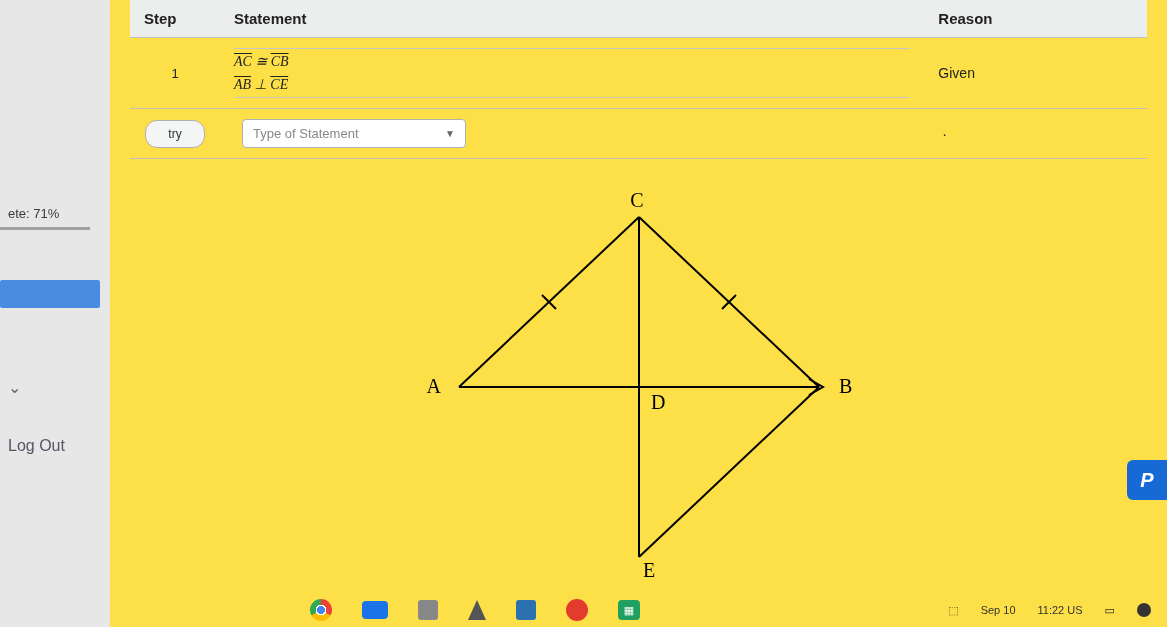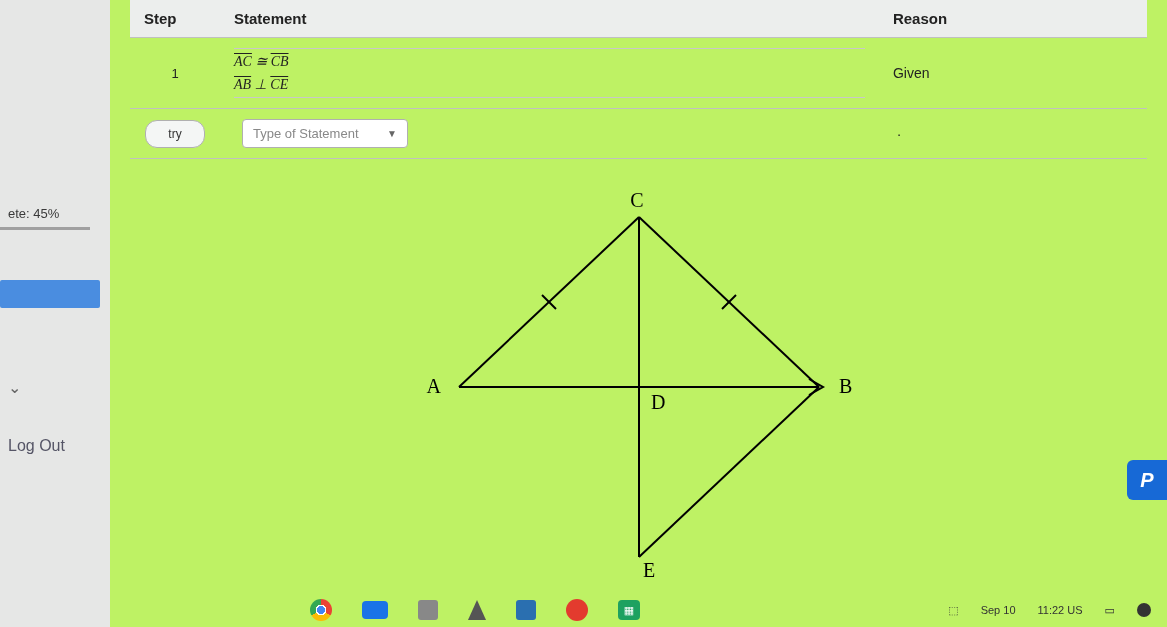--- a/index.html
+++ b/index.html
@@ -5,54 +5,54 @@
   * { box-sizing: border-box; margin: 0; padding: 0; }
   html, body { width: 1167px; height: 627px; font-family: "Helvetica Neue", Arial, sans-serif; background: #d8dad9; overflow: hidden; }
   .app { display: flex; width: 100%; height: 100%; }
   .sidebar { width: 110px; background: #e6e7e6; display: flex; flex-direction: column; padding-top: 200px; font-size: 13px; color: #3a3a3a; }
   .sidebar .pct { padding: 6px 8px; font-weight: 500; border-bottom: 3px solid #a0a0a0; margin-right: 20px; }
   .sidebar .blue { height: 28px; background: #4a8de0; margin: 50px 10px 0 0; border-radius: 2px; }
   .sidebar .item { padding: 10px 8px; color: #333; }
   .sidebar .chev { padding: 10px 8px; color: #666; font-size: 16px; }
   .sidebar .logout { padding: 10px 8px; color: #556; font-size: 16px; margin-top: 20px; }
 
-  .main { flex: 1; background: #bef264; position: relative; padding: 0 20px; }
+  .main { flex: 1; background: #fde047; position: relative; padding: 0 20px; }
 
   table.proof { width: 100%; border-collapse: collapse; }
   table.proof th { text-align: left; font-weight: 700; font-size: 15px; color: #222; padding: 10px 14px; border-bottom: 1px solid #c0c0c0; background: #eceeed; }
   table.proof td { padding: 10px 14px; border-bottom: 1px solid #c0c0c0; vertical-align: middle; font-size: 14px; color: #222; }
   table.proof td.step { text-align: center; width: 90px; font-size: 13px; }
   .ov { text-decoration: overline; font-style: italic; font-family: "Times New Roman", serif; }
   .math { font-family: "Times New Roman", serif; font-style: italic; }
   .stmt-stack { display: flex; flex-direction: column; gap: 6px; border-top: 1px solid #c8c8c8; border-bottom: 1px solid #c8c8c8; padding: 4px 0;}
   .stmt-row2 td { border-bottom: 1px solid #c0c0c0; padding: 8px 14px; }
 
   .try-btn { display: inline-block; border: 1px solid #b0b0b0; background: #f4f6f5; border-radius: 12px; padding: 6px 22px; font-size: 12px; color: #333; cursor: pointer; }
-  .dropdown { display: inline-flex; align-items: center; justify-content: space-between; border: 1px solid #b0b0b0; background: #fff; border-radius: 4px; padding: 6px 10px; font-size: 13px; color: #888; width: 166px; cursor: pointer; margin-left: 8px;}
+  .dropdown { display: inline-flex; align-items: center; justify-content: space-between; border: 1px solid #b0b0b0; background: #fff; border-radius: 4px; padding: 6px 10px; font-size: 13px; color: #888; width: 224px; cursor: pointer; margin-left: 8px;}
   .dropdown .caret { font-size: 10px; color: #666; }
 
   .diagram-wrap { width: 100%; display: flex; justify-content: center; margin-top: 18px; }
   svg.diagram text { font-family: "Times New Roman", serif; font-size: 20px; }
 
   .p-badge { position: fixed; right: 0; top: 460px; width: 40px; height: 40px; background: #1769d6; color: #fff; font-weight: 800; font-style: italic; font-size: 20px; display: flex; align-items: center; justify-content: center; border-radius: 6px 0 0 6px; }
 
   .taskbar { position: absolute; bottom: 0; left: 0; right: 0; height: 34px; display: flex; align-items: center; gap: 30px; padding-left: 200px; }
   .taskbar .tcircle { width: 22px; height: 22px; border-radius: 50%; display: inline-block; }
   .chrome { background: radial-gradient(circle at 50% 50%, #4285f4 0 25%, #fff 25% 34%, transparent 34%), conic-gradient(#ea4335 0 120deg, #fbbc05 120deg 240deg, #34a853 240deg 360deg); }
   .blueapp { background: #1a73e8; border-radius: 4px; width: 26px; height: 18px;}
   .tb-right { margin-left: auto; display: flex; align-items: center; gap: 22px; padding-right: 16px; font-size: 11px; color: #333; }
   .green-sq { width: 22px; height: 20px; background: #1ea160; border-radius: 4px; display:flex; align-items:center; justify-content:center; color:#fff; font-size:11px; }
   .red-circ { width: 22px; height: 22px; border-radius: 50%; background: #e33b2e; }
 </style>
 </head>
 <body>
 
 <div class="app">
   <div class="sidebar">
-    <div class="pct">ete: 45%</div>
+    <div class="pct">ete: 71%</div>
     <div class="blue"></div>
     <div style="flex:0 0 60px"></div>
     <div class="chev">⌄</div>
     <div class="logout">Log Out</div>
   </div>
 
   <div class="main">
 
     <table class="proof">
       <thead>

